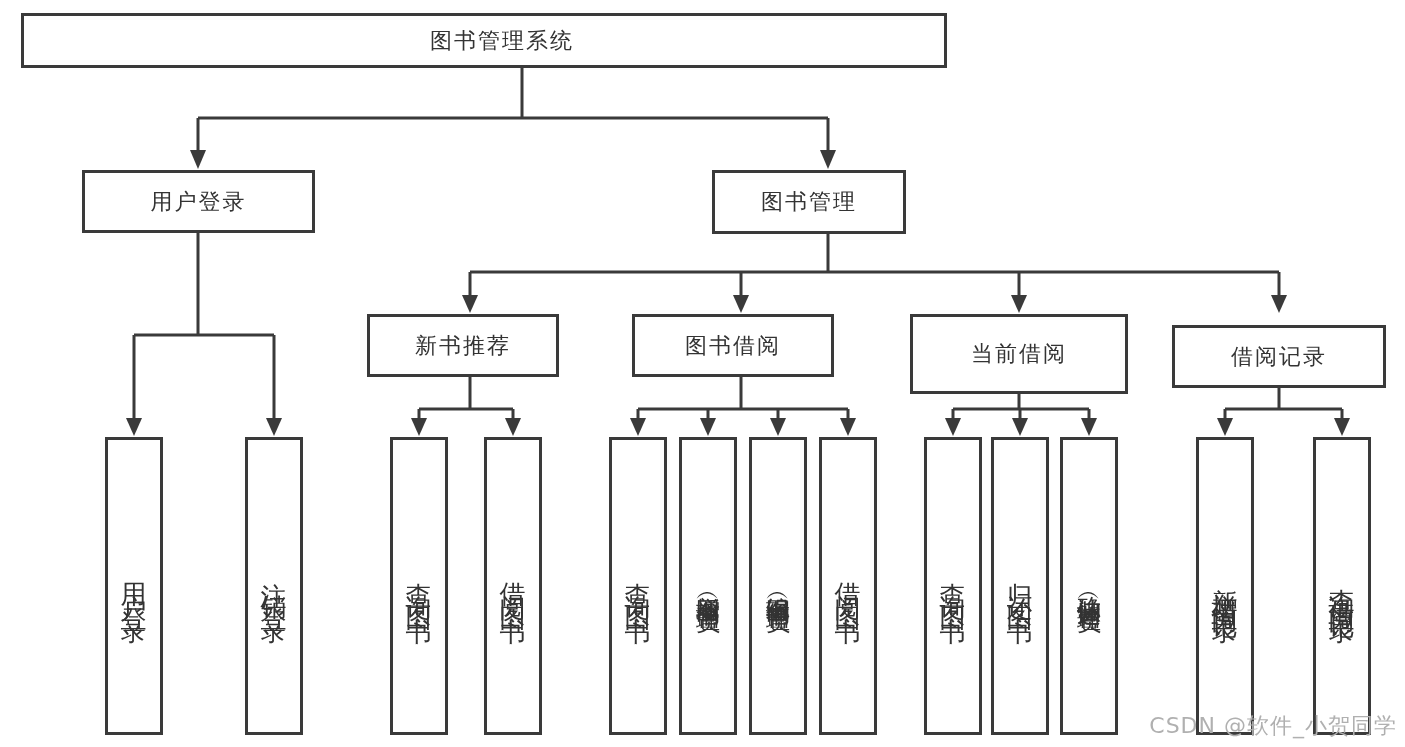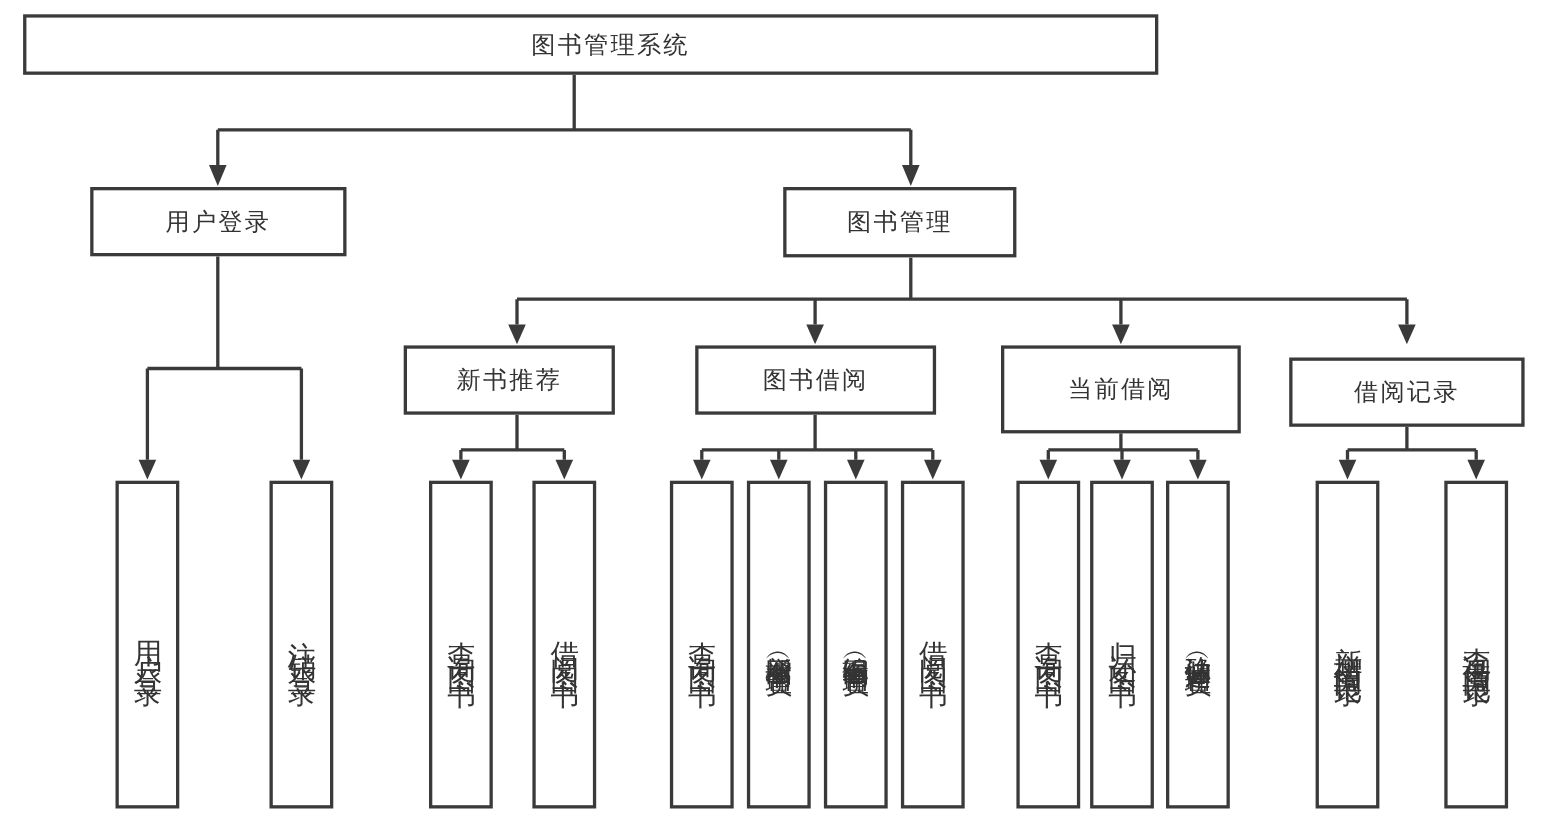--- a/index.html
+++ b/index.html
@@ -35,27 +35,27 @@
   .v-label {
     writing-mode: vertical-rl;
     text-orientation: mixed;
     font-size: 26px;
     letter-spacing: 12px;
     line-height: 1;
   }
   .v-label.med { letter-spacing: 6px; }
   .v-label.long { font-size: 24px; letter-spacing: 2px; }
   
-  .n-root  { left: 21px;   top: 13px;  width: 1032px; height: 55px; padding-left: 36px; }
+  .n-root  { left: 21px;   top: 13px;  width: 926px; height: 55px; padding-left: 36px; }
   
   .n-login { left: 82px;   top: 170px; width: 233px;  height: 63px; }
-  .n-mgmt  { left: 712px;  top: 170px; width: 212px;  height: 64px; }
+  .n-mgmt  { left: 712px;  top: 170px; width: 194px;  height: 64px; }
   
   .n-rec   { left: 367px;  top: 314px; width: 192px;  height: 63px; }
-  .n-bor   { left: 632px;  top: 314px; width: 219px;  height: 63px; }
+  .n-bor   { left: 632px;  top: 314px; width: 202px;  height: 63px; }
   .n-cur   { left: 910px;  top: 314px; width: 218px;  height: 80px; }
   .n-rcd   { left: 1172px; top: 314px; width: 214px;  height: 63px; margin-top: 11px; }
   
   .leaf { top: 437px; width: 58px; height: 298px; }
   .l1  { left: 105px;  }
   .l2  { left: 245px;  }
   .l3  { left: 390px;  }
   .l4  { left: 484px;  }
   .l5  { left: 609px;  }
   .l6  { left: 679px;  }
@@ -178,14 +178,15 @@
   <div class="box leaf l11">
     <span class="v-label long">确认归还（管理员）</span>
   </div>
   <div class="box leaf l12">
     <span class="v-label med">新增借阅记录</span>
   </div>
   <div class="box leaf l13">
     <span class="v-label med">查询借阅记录</span>
   </div>
 
+  <div id="watermark">CSDN @软件_小贺同学</div>
 
 </div>
 
 </body></html>

